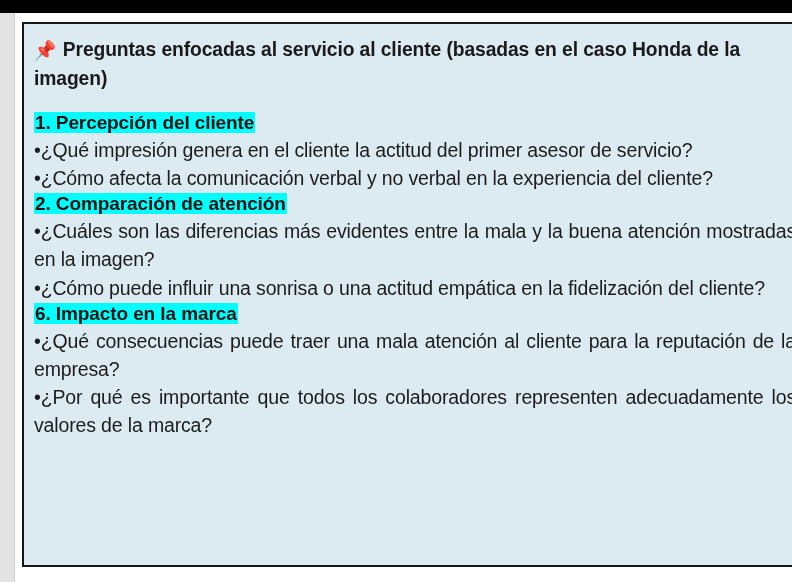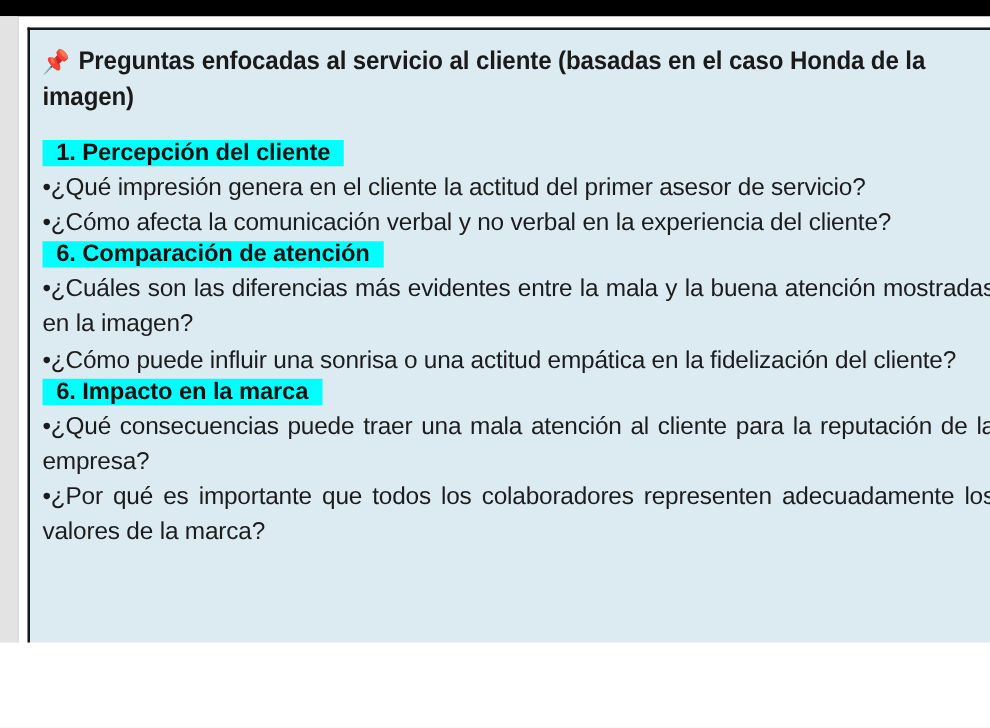--- a/index.html
+++ b/index.html
@@ -11,21 +11,21 @@
     width: 792px;
     height: 582px;
     overflow: hidden;
     font-family: "Liberation Sans", sans-serif;
   }
 
   
   .screen {
     position: relative;
     width: 792px;
-    height: 514px;
+    height: 582px;
     background: #ffffff;
     overflow: hidden;
   }
   .top-black-bar {
     position: absolute;
     top: 0; left: 0;
     width: 792px;
     height: 13px;
     background: #000000;
   }
@@ -89,21 +89,21 @@
     margin: 0;
     font-size: 19px;
     font-weight: bold;
     line-height: 1.30;
     color: #121212;
     letter-spacing: -0.1px;
     white-space: nowrap;
   }
   .section-heading .hl {
     background: #00ffff;
-    padding: 0 11px;
+    padding: 0 1px;
   }
 
   .q-line {
     margin: 0;
     font-size: 19.5px;
     line-height: 1.45;
     color: #1c1c1c;
     text-align: justify;
     text-justify: inter-word;
     letter-spacing: -0.15px;
@@ -124,21 +124,21 @@
     <p class="doc-title">
       <span class="pin-icon">📌</span><span>Preguntas enfocadas al servicio al cliente (basadas en el caso Honda de la imagen)</span>
     </p>
 
     <div class="spacer-line"></div>
 
     <p class="section-heading"><span class="hl">1. Percepción del cliente</span></p>
     <p class="q-line">•¿Qué impresión genera en el cliente la actitud del primer asesor de servicio?</p>
     <p class="q-line">•¿Cómo afecta la comunicación verbal y no verbal en la experiencia del cliente?</p>
 
-    <p class="section-heading"><span class="hl">6. Comparación de atención</span></p>
+    <p class="section-heading"><span class="hl">2. Comparación de atención</span></p>
     <p class="q-line">•¿Cuáles son las diferencias más evidentes entre la mala y la buena atención mostradas en la imagen?</p>
     <p class="q-line">•¿Cómo puede influir una sonrisa o una actitud empática en la fidelización del cliente?</p>
 
     <p class="section-heading"><span class="hl">6. Impacto en la marca</span></p>
     <p class="q-line">•¿Qué consecuencias puede traer una mala atención al cliente para la reputación de la empresa?</p>
     <p class="q-line">•¿Por qué es importante que todos los colaboradores representen adecuadamente los valores de la marca?</p>
 
   </div>
 </div>
 

